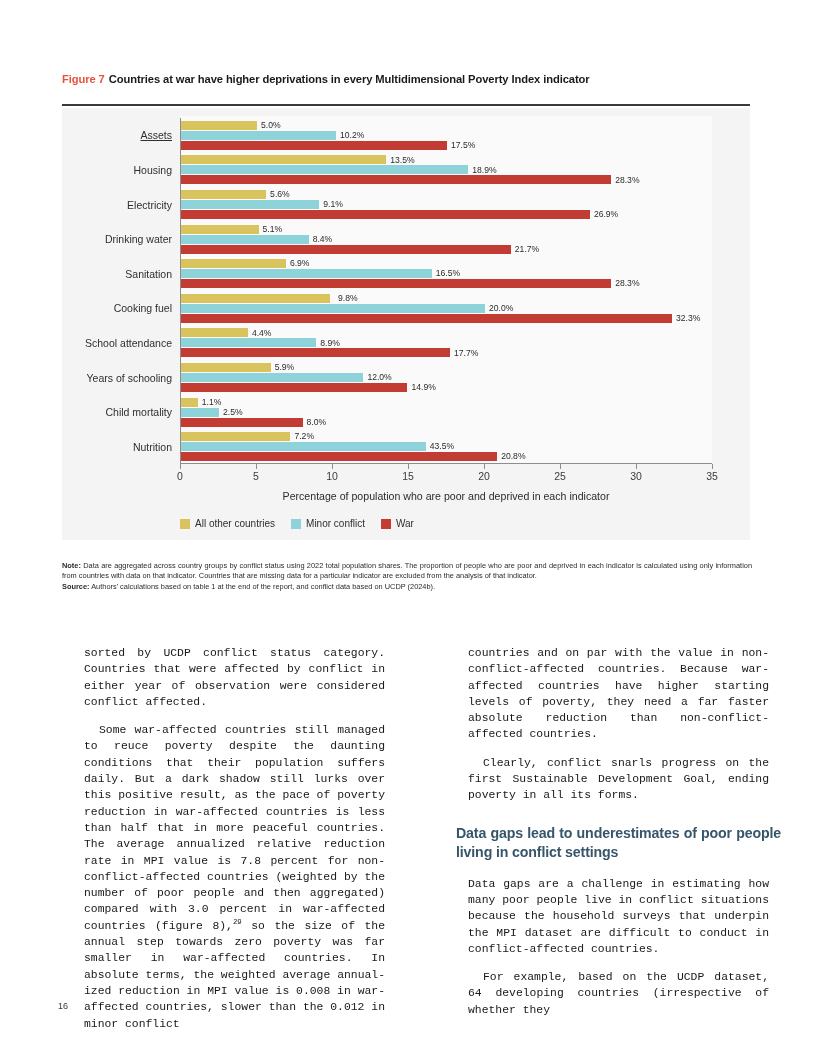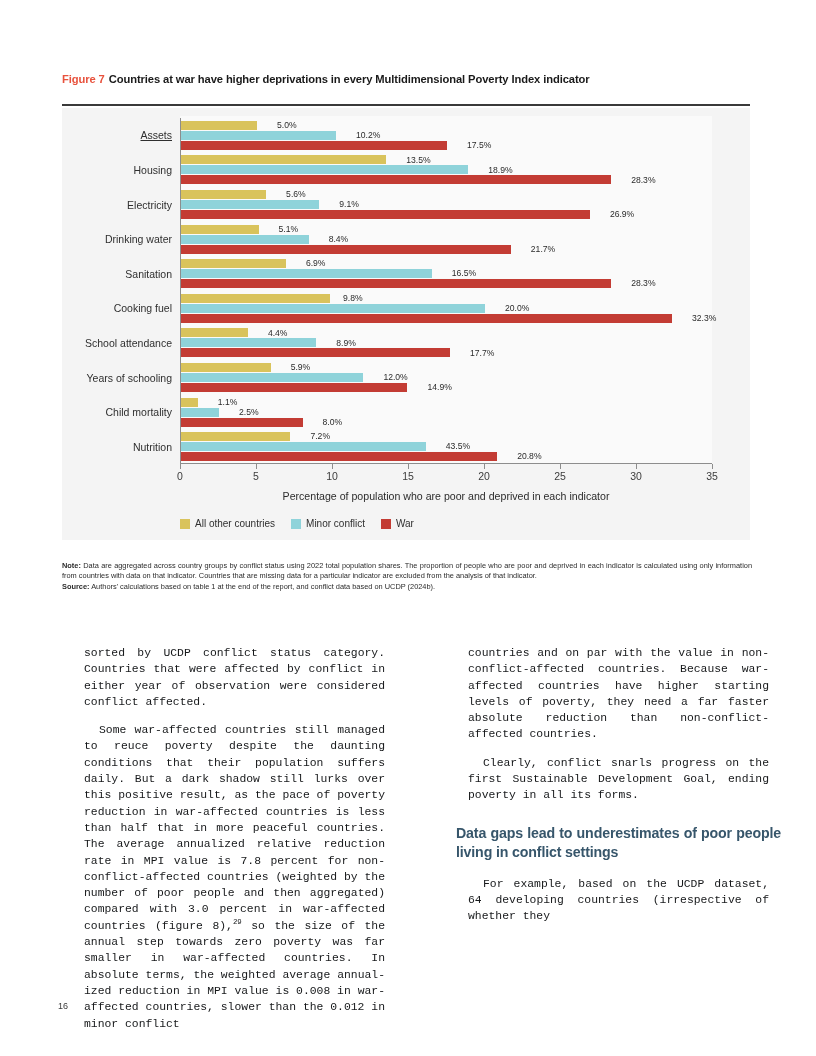--- a/index.html
+++ b/index.html
@@ -128,21 +128,20 @@
     left: 119px;
     height: 9px;
     border-radius: 0;
   }
   .bar-val {
     position: absolute;
     font-size: 8.6px;
     color: #2b2b2b;
     white-space: nowrap;
     line-height: 9px;
-    margin-left: 16px;
   }
 
   
   .legend {
     position: absolute;
     left: 118px;
     top: 410px;
     display: flex;
     align-items: center;
     gap: 16px;
@@ -283,21 +282,21 @@
           <div class="bar" style="top: 151.2px; width: 104.88px; background: rgb(217, 195, 92);"></div>
           <div class="bar-val" style="top: 151.4px; left: 227.88px;">6.9%</div>
           <div class="bar" style="top: 161.2px; width: 250.8px; background: rgb(143, 211, 218);"></div>
           <div class="bar-val" style="top: 161.4px; left: 373.8px;">16.5%</div>
           <div class="bar" style="top: 171.2px; width: 430.16px; background: rgb(195, 60, 52);"></div>
           <div class="bar-val" style="top: 171.4px; left: 553.16px;">28.3%</div>
         </div>
         <div class="group" style="top: 0px;">
           <div class="cat-label" style="top: 194.3px;">Cooking fuel</div>
           <div class="bar" style="top: 185.8px; width: 148.96px; background: rgb(217, 195, 92);"></div>
-          <div class="bar-val" style="top: 186px; left: 265px;">9.8%</div>
+          <div class="bar-val" style="top: 186px; left: 276px;">9.8%</div>
           <div class="bar" style="top: 195.8px; width: 304px; background: rgb(143, 211, 218);"></div>
           <div class="bar-val" style="top: 196px; left: 427px;">20.0%</div>
           <div class="bar" style="top: 205.8px; width: 490.96px; background: rgb(195, 60, 52);"></div>
           <div class="bar-val" style="top: 206px; left: 613.96px;">32.3%</div>
         </div>
         <div class="group" style="top: 0px;">
           <div class="cat-label" style="top: 228.9px;">School attendance</div>
           <div class="bar" style="top: 220.4px; width: 66.88px; background: rgb(217, 195, 92);"></div>
           <div class="bar-val" style="top: 220.6px; left: 189.88px;">4.4%</div>
           <div class="bar" style="top: 230.4px; width: 135.28px; background: rgb(143, 211, 218);"></div>
@@ -377,18 +376,19 @@
 
   <div class="col col-left">
     <p>sorted by UCDP conflict status category. Countries that were affected by conflict in either year of obser­vation were considered conflict affected.</p>
     <p class="indent"><span>Some war-affected countries still managed to re­uce poverty despite the daunting conditions that their population suffers daily. But a dark shadow still lurks over this positive result, as the pace of poverty reduction in war-affected countries is less than half that in more peaceful countries. The average annu­alized relative reduction rate in MPI value is 7.8 per­cent for non-conflict-affected countries (weighted by the number of poor people and then aggregated) compared with 3.0 percent in war-affected countries (figure 8),</span><sup>29</sup><span> so the size of the annual step towards zero poverty was far smaller in war-affected coun­tries. In absolute terms, the weighted average annual­ized reduction in MPI value is 0.008 in war-affected countries, slower than the 0.012 in minor conflict</span></p>
   </div>
 
   <div class="col col-right">
     <p>countries and on par with the value in non-conflict-affected countries. Because war-affected countries have higher starting levels of poverty, they need a far faster absolute reduction than non-conflict-affected countries.</p>
     <p class="indent">Clearly, conflict snarls progress on the first Sus­tainable Development Goal, ending poverty in all its forms.</p>
     <h2 class="sec-head">Data gaps lead to underestimates of poor people living in conflict settings</h2>
+    <p>Data gaps are a challenge in estimating how many poor people live in conflict situations because the household surveys that underpin the MPI dataset are difficult to conduct in conflict-affected countries.</p>
     <p class="indent">For example, based on the UCDP dataset, 64 de­veloping countries (irrespective of whether they</p>
   </div>
 
   <div class="footer-page">16</div>
 
 </div>
 
 </body></html>

